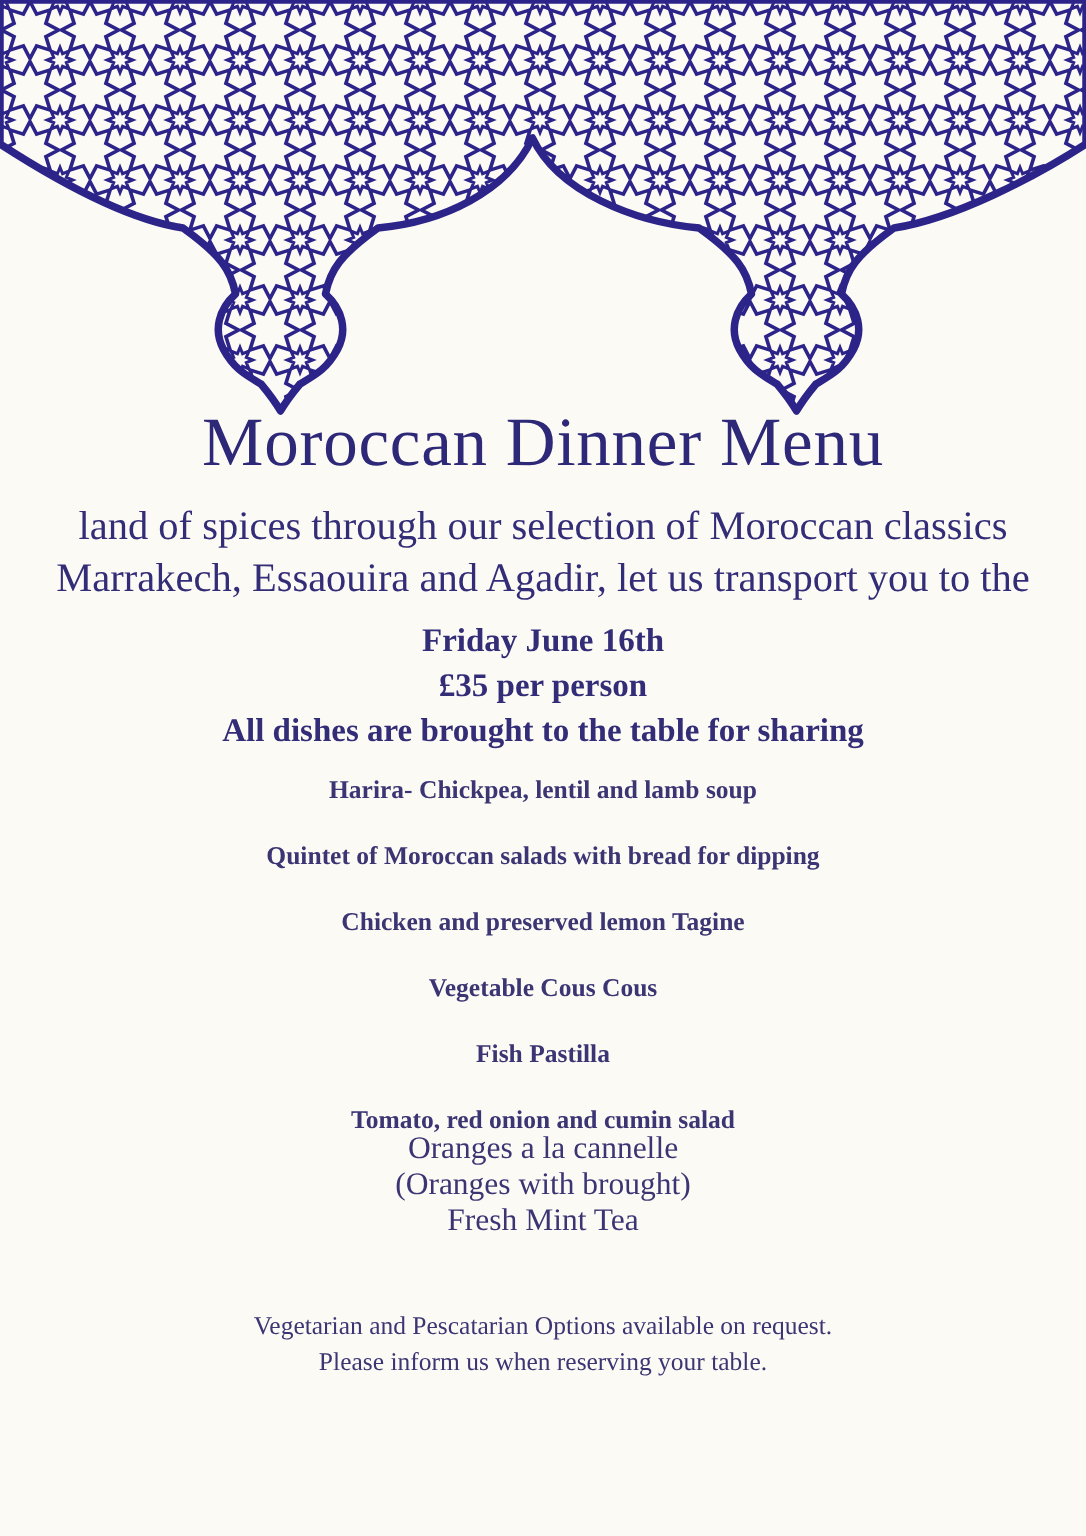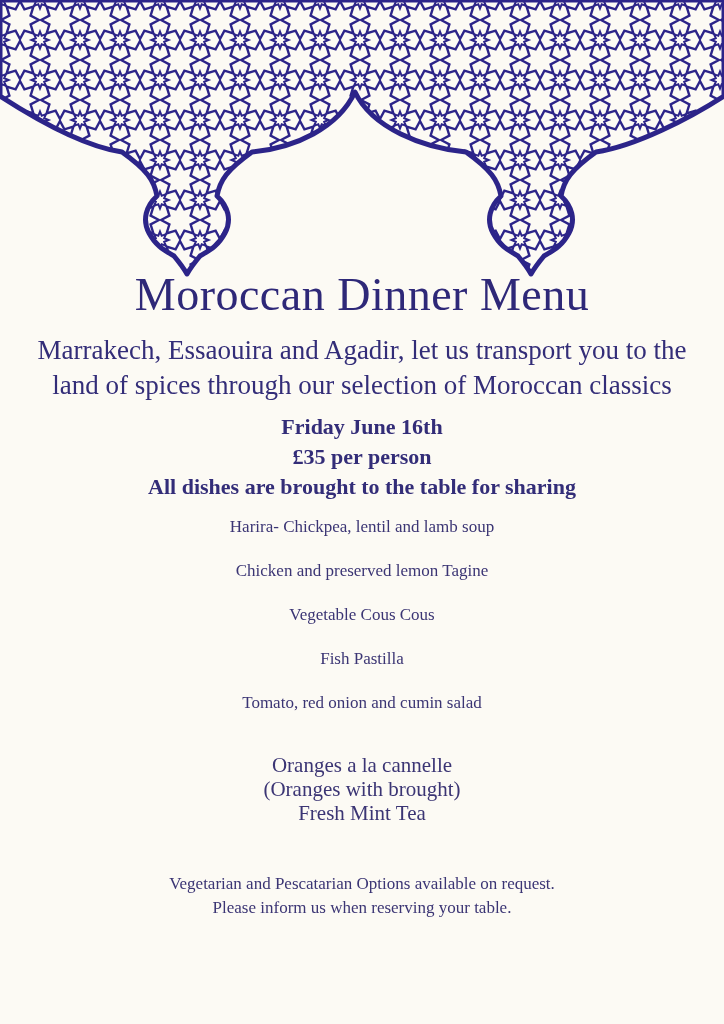--- a/index.html
+++ b/index.html
@@ -27,21 +27,21 @@
     top:333px;
     font-size:27px; line-height:35px;
     color:#332d78;
   }
   .details {
     top:412px;
     font-size:22px; line-height:30px;
     color:#332d78;
     font-weight:bold;
   }
-  .courses { top:515px; font-size:17px; line-height:24px; }
+  .courses { top:515px; font-size:17px; line-height:24px;font-weight:bold; }
   .courses .course-item { margin-bottom:20px; }
   .dessert { top:753px; font-size:21px; line-height:24px; }
   .footer  { top:872px; font-size:17px; line-height:24px; }
 </style>
 </head>
 <body>
 
 <div class="page">
 
   <svg class="ornament" viewBox="0 0 724 300" xmlns="http://www.w3.org/2000/svg" aria-hidden="true">
@@ -74,32 +74,33 @@
              C183,267 179,262 174,256
              C164,250 156,246 149,233
              C142,220 146,206 157,196
              C154,180 147,170 122,152
              C82,146 34,118 0,96 Z" fill="url(#starlat)" stroke="#2c2489" stroke-width="5" stroke-linejoin="round"></path>
   </svg>
 
   <div class="tline title">Moroccan Dinner Menu</div>
 
   <div class="tline subtitle">
+    <div>land of spices through our selection of Moroccan classics</div>
     <div>Marrakech, Essaouira and Agadir, let us transport you to the</div>
-    <div>land of spices through our selection of Moroccan classics</div>
   </div>
 
   <div class="tline details">
     <div>Friday June 16th</div>
     <div>£35 per person</div>
     <div>All dishes are brought to the table for sharing</div>
   </div>
 
   <div class="tline courses">
     <div class="course-item">Harira- Chickpea, lentil and lamb soup</div>
+    <div class="course-item">Quintet of Moroccan salads with bread for dipping</div>
     <div class="course-item">Chicken and preserved lemon Tagine</div>
     <div class="course-item">Vegetable Cous Cous</div>
     <div class="course-item">Fish Pastilla</div>
     <div class="course-item">Tomato, red onion and cumin salad</div>
   </div>
 
   <div class="tline dessert">
     <div>Oranges a la cannelle</div>
     <div>(Oranges with brought)</div>
     <div>Fresh Mint Tea</div>

